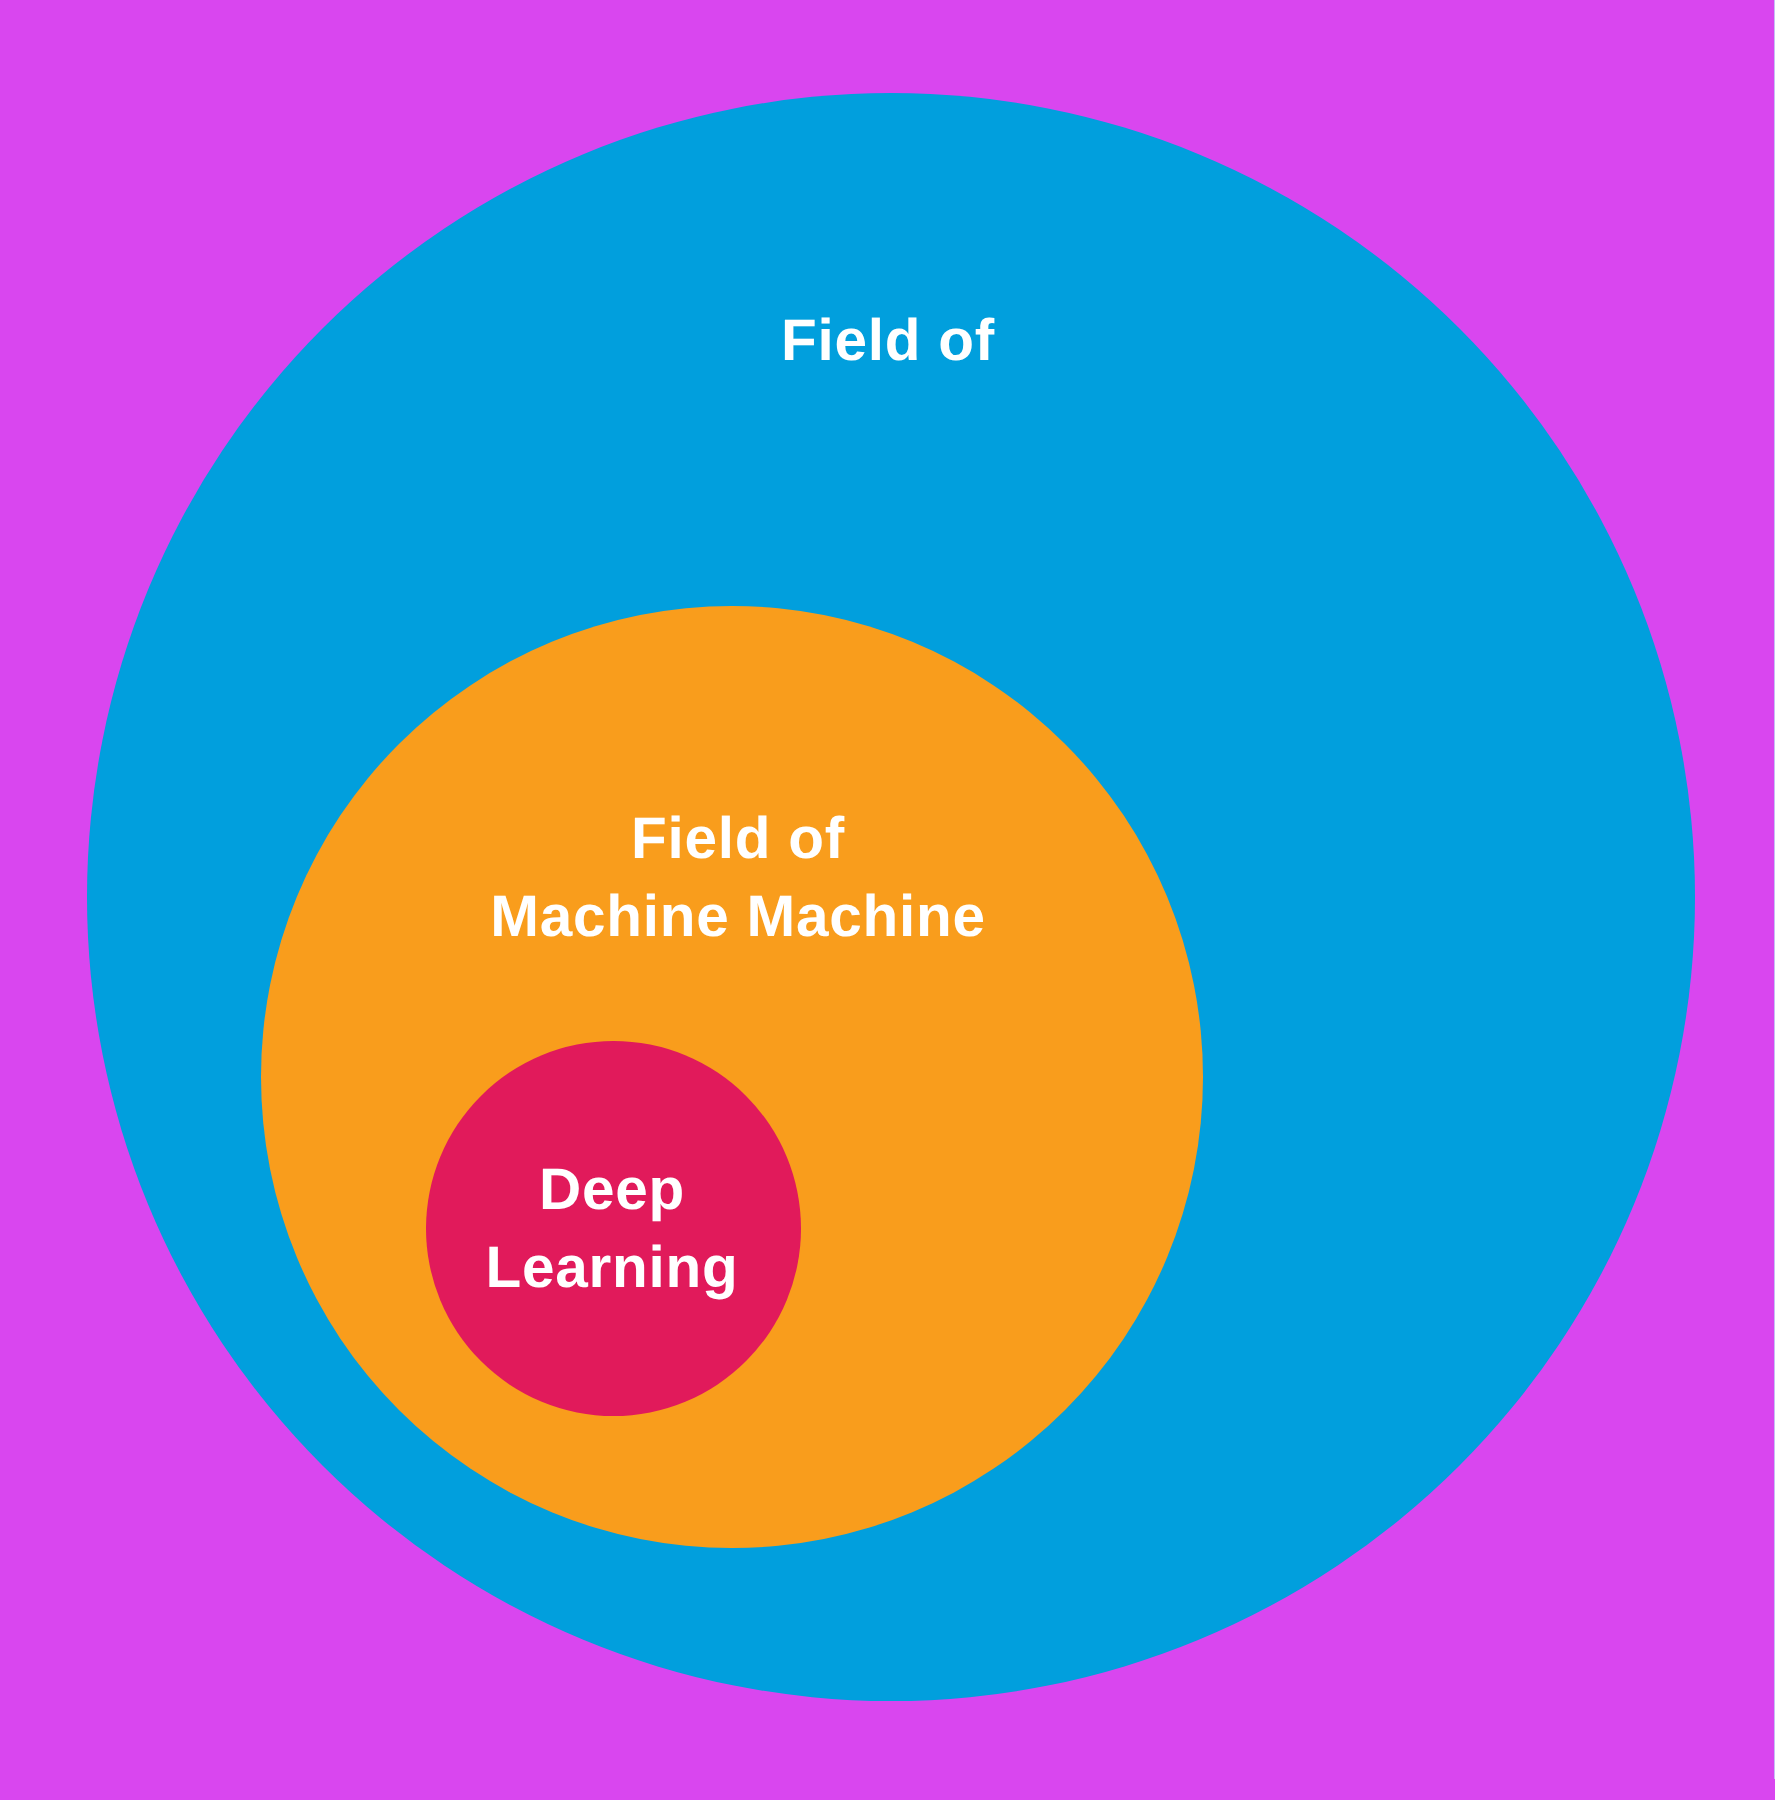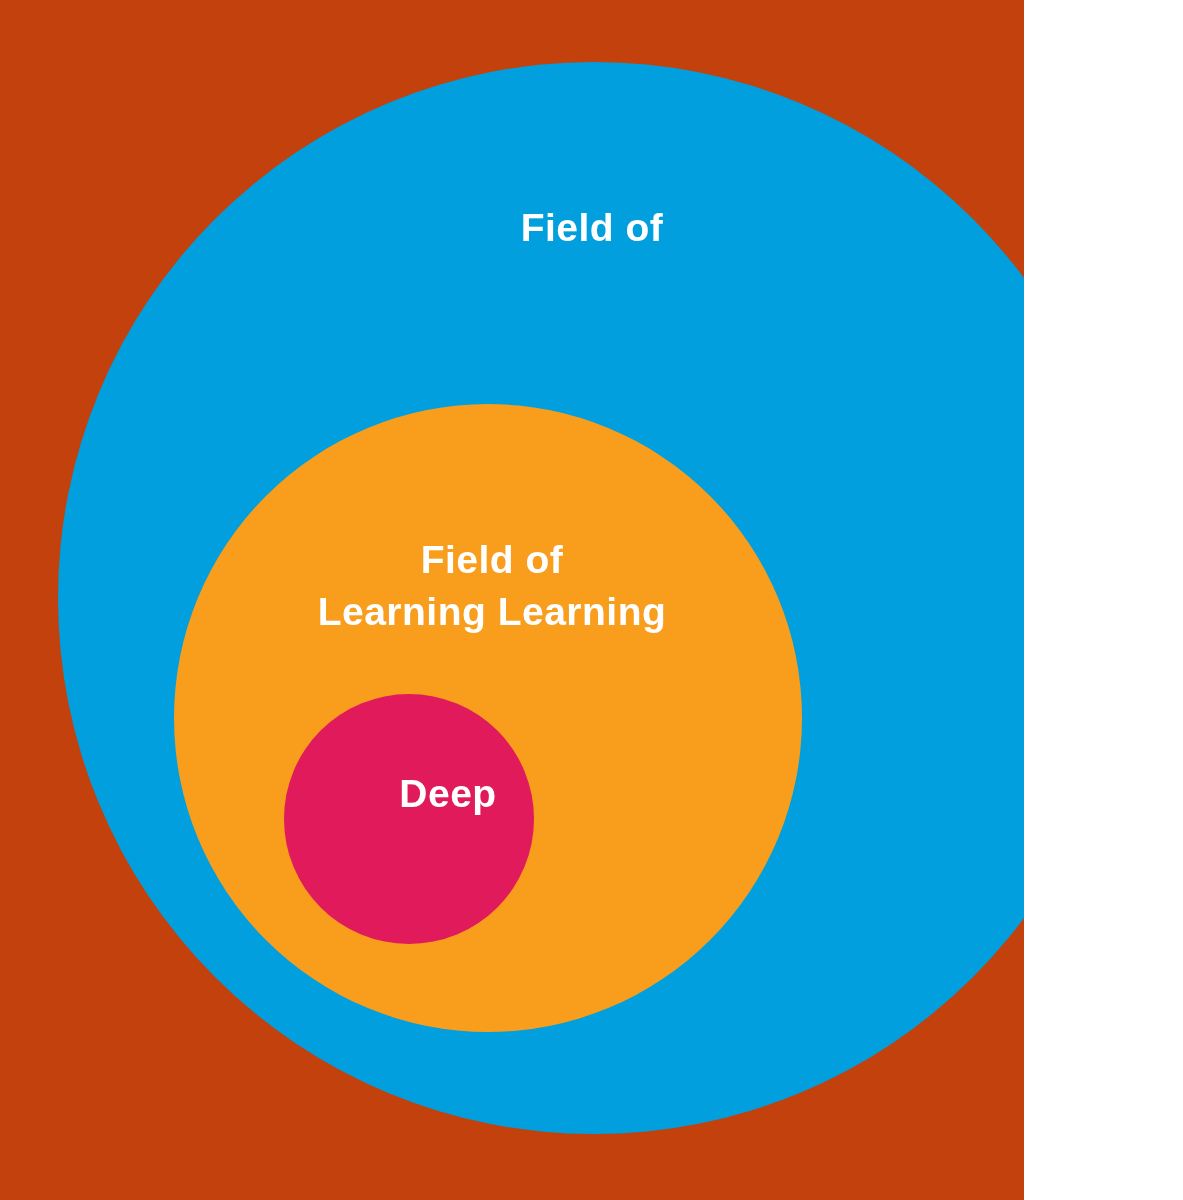--- a/index.html
+++ b/index.html
@@ -2,23 +2,23 @@
 <html><head>
 <meta charset="utf-8">
 <style>
   html, body {
     margin: 0;
     padding: 0;
     background: #ffffff;
   }
   #canvas {
     position: relative;
-    width: 1024px;
+    width: 1183px;
     height: 1200px;
-    background: #c2410c;
+    background: #d946ef;
     overflow: hidden;
     font-family: "Liberation Sans", sans-serif;
   }
   .circle {
     position: absolute;
     border-radius: 50%;
   }
   #ai-circle {
     left: 58px;
     top: 62px;
@@ -70,20 +70,21 @@
   <div class="circle" id="ml-circle" style="background-color: rgb(249, 157, 28);"></div>
 
   <div class="circle" id="dl-circle" style="background-color: rgb(225, 26, 91);"></div>
 
   <div class="label" id="ai-label" style="color: rgb(255, 255, 255);">
     <div>Field of</div>
   </div>
 
   <div class="label" id="ml-label" style="color: rgb(255, 255, 255);">
     <div>Field of</div>
-    <div>Learning Learning</div>
+    <div>Machine Machine</div>
   </div>
 
-  <div class="label" id="dl-label" style="color: rgb(255, 255, 255); margin-left: 40px;">
+  <div class="label" id="dl-label" style="color: rgb(255, 255, 255);">
     <div>Deep</div>
+    <div>Learning</div>
   </div>
 
 </div>
 
 </body></html>

